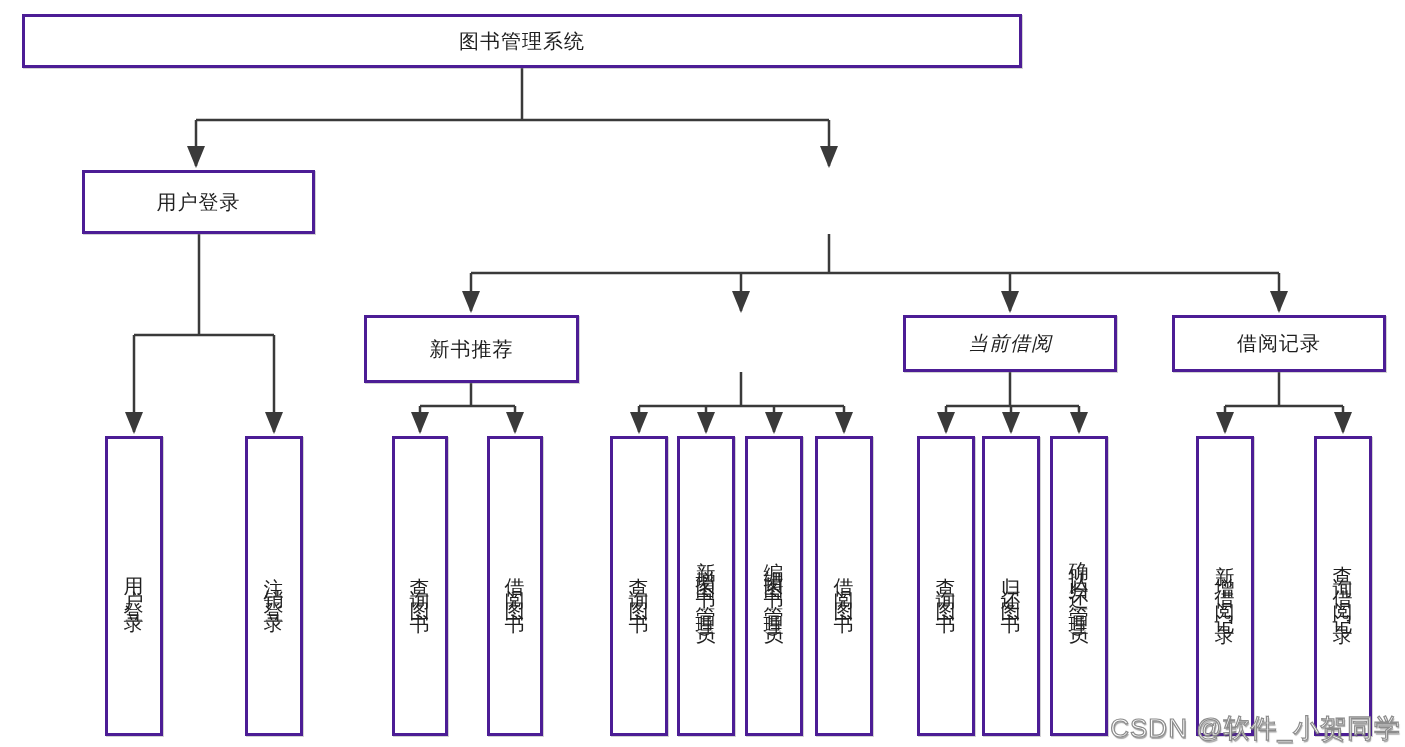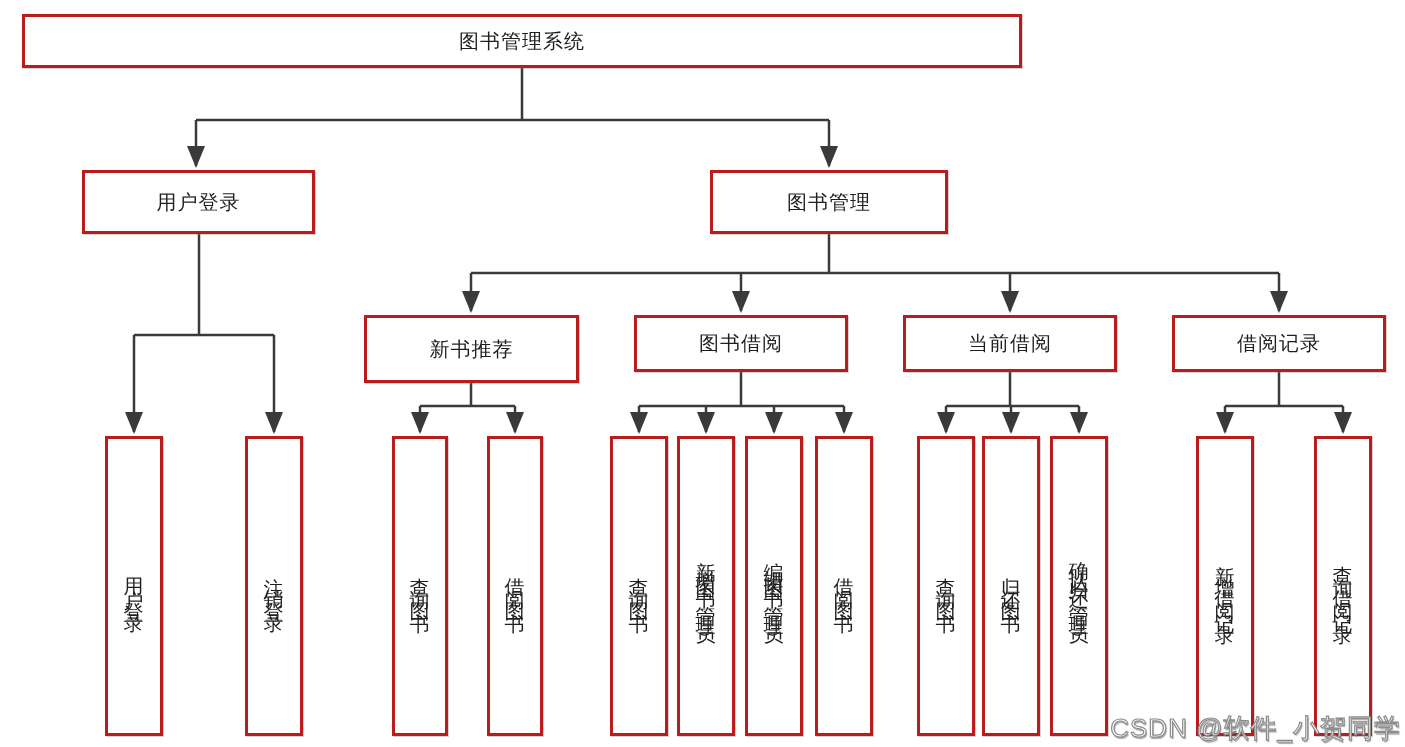--- a/index.html
+++ b/index.html
@@ -23,21 +23,21 @@
   }
   .wire {
     stroke: #3a3a3a;
     stroke-width: 2.5;
     fill: none;
   }
   .node {
     position: absolute;
     box-sizing: border-box;
     background: #ffffff;
-    border: 3px solid #b91c1c;
+    border: 3px solid #4c1d95;
     box-shadow: 1px 1px 0 rgba(130,130,130,0.35);
     display: flex;
     align-items: center;
     justify-content: center;
     color: #1f1f1f;
     z-index: 2;
   }
   .hbox {
     font-size: 20px;
     letter-spacing: 1px;
@@ -107,25 +107,23 @@
       <line class="wire" x1="1011" y1="406" x2="1011" y2="432" marker-end="url(#ah)"></line>
       <line class="wire" x1="1079" y1="406" x2="1079" y2="432" marker-end="url(#ah)"></line>
       <line class="wire" x1="1225" y1="406" x2="1225" y2="432" marker-end="url(#ah)"></line>
       <line class="wire" x1="1343" y1="406" x2="1343" y2="432" marker-end="url(#ah)"></line>
     </g>
   </svg>
 
   <div class="node hbox" style="left:22px; top:14px; width:1000px; height:54px;">图书管理系统</div>
 
   <div class="node hbox" style="left:82px; top:170px; width:233px; height:64px;">用户登录</div>
-  <div class="node hbox" style="left:710px; top:170px; width:238px; height:64px;">图书管理</div>
 
   <div class="node hbox" style="left:364px; top:315px; width:215px; height:68px;">新书推荐</div>
-  <div class="node hbox" style="left:634px; top:315px; width:214px; height:57px;">图书借阅</div>
-  <div class="node hbox" style="left:903px; top:315px; width:214px; height:57px;">当前借阅</div>
+  <div class="node hbox" style="left:903px; top:315px; width:214px; height:57px;font-style:italic;">当前借阅</div>
   <div class="node hbox" style="left:1172px; top:315px; width:214px; height:57px;">借阅记录</div>
 
   <div class="node vbox" style="left:105px; top:436px; width:58px; height:300px;">
     <span class="vtext">用户登录</span>
   </div>
   <div class="node vbox" style="left:245px; top:436px; width:58px; height:300px;">
     <span class="vtext">注销登录</span>
   </div>
 
   <div class="node vbox" style="left:392px; top:436px; width:56px; height:300px;">

